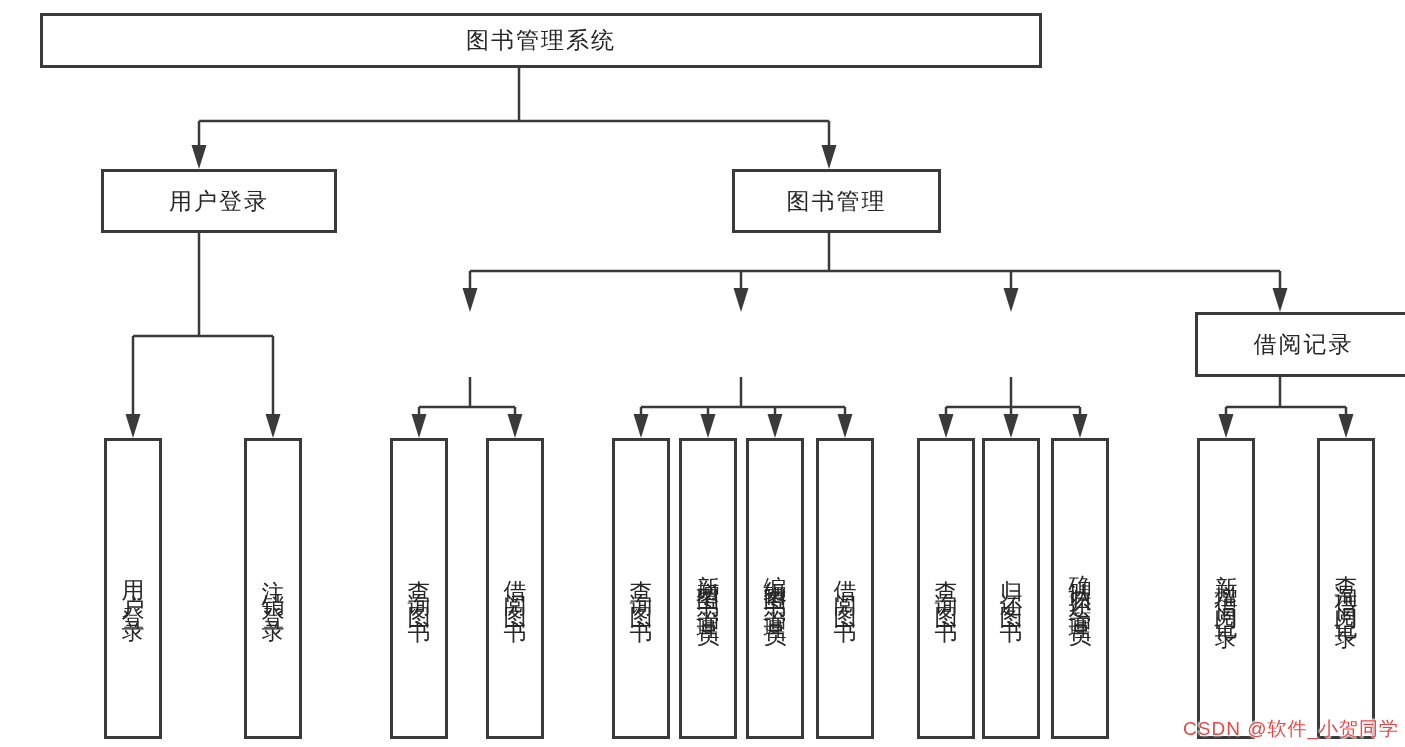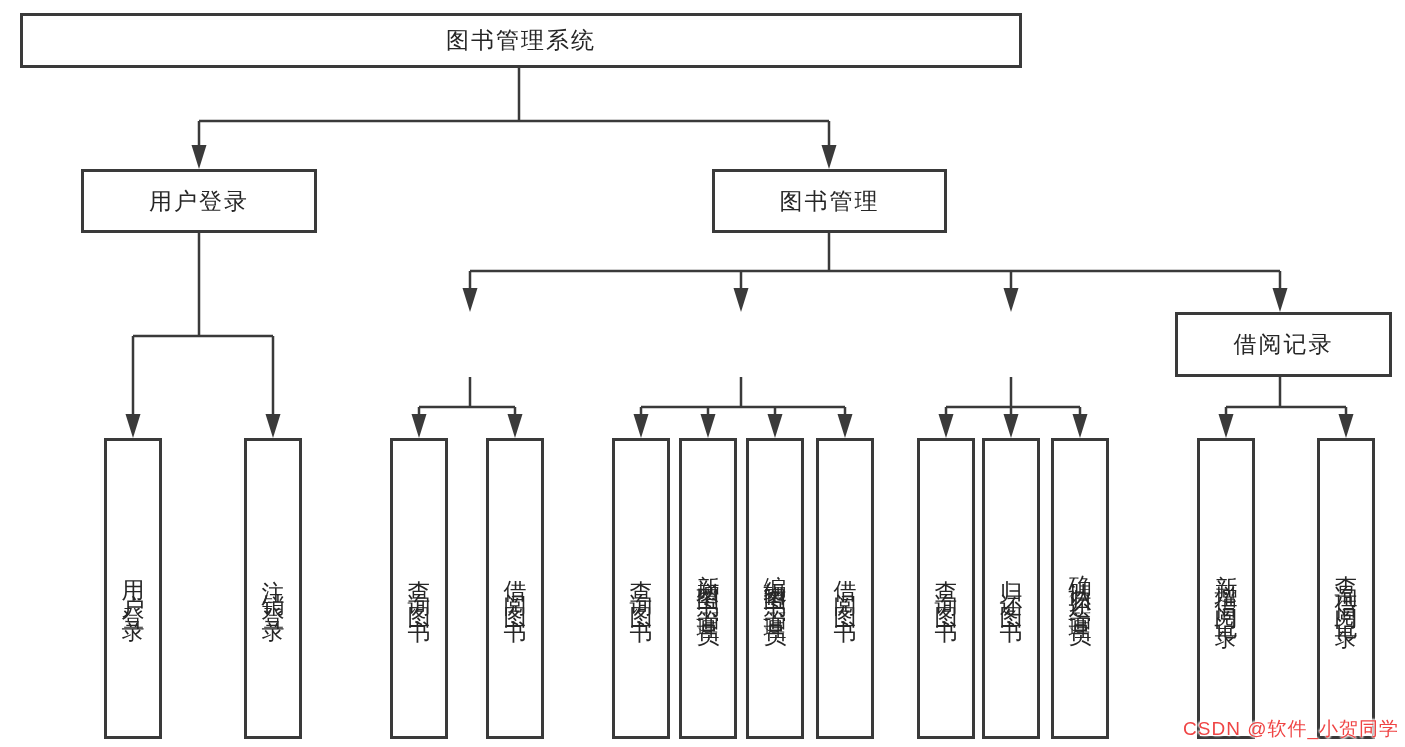--- a/index.html
+++ b/index.html
@@ -23,20 +23,21 @@
     position: absolute;
     background: #ffffff;
     border: 3px solid #3a3a3a;
     display: flex;
     align-items: center;
     justify-content: center;
     font-size: 23px;
     letter-spacing: 2px;
     z-index: 2;
     white-space: nowrap;
+    margin-left: 20px;
   }
   .vbox {
     position: absolute;
     background: #ffffff;
     border: 3px solid #3a3a3a;
     display: flex;
     align-items: center;
     justify-content: center;
     z-index: 2;
     top: 438px;
@@ -108,21 +109,21 @@
       <polygon points="1011,438 1003.5,414 1018.5,414"></polygon>
       <polygon points="1080,438 1072.5,414 1087.5,414"></polygon>
       <polygon points="1226,438 1218.5,414 1233.5,414"></polygon>
       <polygon points="1346,438 1338.5,414 1353.5,414"></polygon>
     </g>
   </svg>
 
   <div class="box" style="left:20px; top:13px; width:1002px; height:55px">图书管理系统</div>
 
   <div class="box" style="left:81px; top:169px; width:236px; height:64px">用户登录</div>
-  <div class="box" style="left:712px; top:169px; width:235px; height:64px">图书管理</div>
+  <div class="box" style="left:712px; top:169px; width:209px; height:64px">图书管理</div>
 
   <div class="box" style="left:1175px; top:312px; width:217px; height:65px">借阅记录</div>
 
   <div class="vbox short" style="left:104px">
     <span>用户登录</span>
   </div>
   <div class="vbox short" style="left:244px">
     <span>注销登录</span>
   </div>
 

